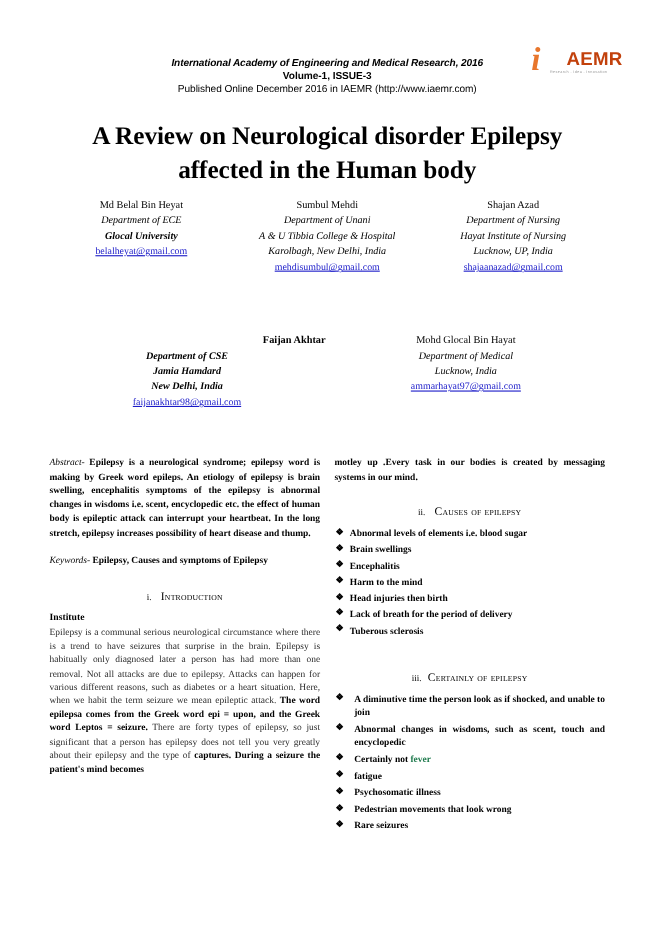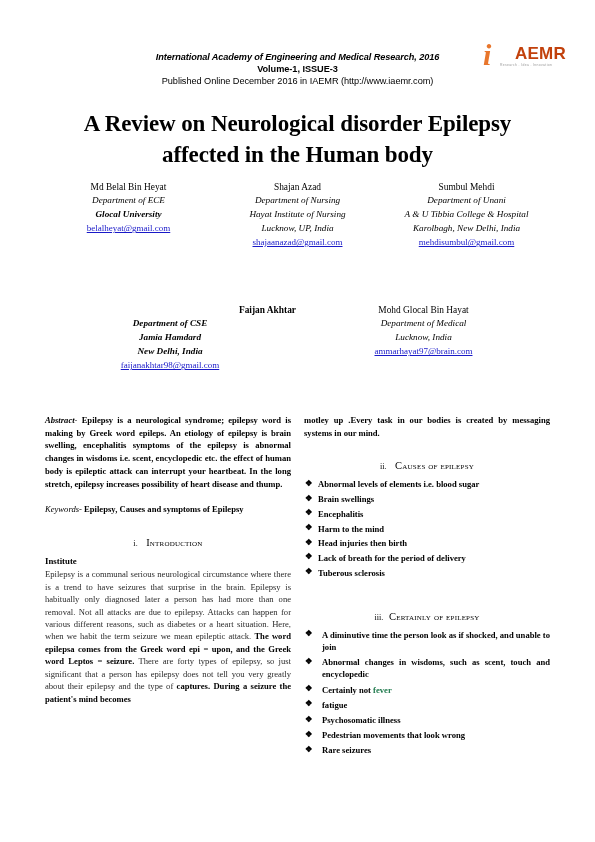--- a/index.html
+++ b/index.html
@@ -156,21 +156,21 @@
   .col-left  { left: 45px; }
   .col-right { left: 304px; }
 
   .abstract {
     font-weight: bold;
     text-align: justify;
     font-size: 8.6px;
     line-height: 1.48;
   }
   .abstract .lbl {
-    font-weight: bold;
+    font-weight: normal;
     font-style: italic;
   }
   .keywords {
     margin-top: 13px;
     font-size: 8.6px;
   }
   .keywords .lbl { font-style: italic; }
   .keywords .kw  { font-weight: bold; }
 
   .sec-head {
@@ -253,48 +253,48 @@
   <div class="title">A Review on Neurological disorder Epilepsy affected in the Human body</div>
 
   <div class="authors-row row1">
     <div class="author bolded">
       <div class="name">Md Belal Bin Heyat</div>
       <div class="dept">Department of ECE</div>
       <div class="org">Glocal University</div>
       <div class="email">belalheyat@gmail.com</div>
     </div>
     <div class="author">
+      <div class="name">Sumbul Mehdi</div>
+      <div class="dept">Department of Unani</div>
+      <div class="org">A &amp; U Tibbia College &amp; Hospital</div>
+      <div class="loc">Karolbagh, New Delhi, India</div>
+      <div class="email">mehdisumbul@gmail.com</div>
+    </div>
+    <div class="author">
       <div class="name">Shajan Azad</div>
       <div class="dept">Department of Nursing</div>
       <div class="org">Hayat Institute of Nursing</div>
       <div class="loc">Lucknow, UP, India</div>
       <div class="email">shajaanazad@gmail.com</div>
-    </div>
-    <div class="author">
-      <div class="name">Sumbul Mehdi</div>
-      <div class="dept">Department of Unani</div>
-      <div class="org">A &amp; U Tibbia College &amp; Hospital</div>
-      <div class="loc">Karolbagh, New Delhi, India</div>
-      <div class="email">mehdisumbul@gmail.com</div>
     </div>
   </div>
 
   <div class="authors-row row2">
     <div class="author bolded2 a-left">
       <div class="name">Faijan Akhtar</div>
       <div class="dept">Department of CSE</div>
       <div class="org">Jamia Hamdard</div>
       <div class="loc">New Delhi, India</div>
       <div class="email">faijanakhtar98@gmail.com</div>
     </div>
     <div class="author a-right">
       <div class="name">Mohd Glocal Bin Hayat</div>
       <div class="dept">Department of Medical</div>
       <div class="org">Lucknow, India</div>
-      <div class="email">ammarhayat97@brain.com</div>
+      <div class="email">ammarhayat97@gmail.com</div>
     </div>
   </div>
 
   <div class="col col-left">
 
     <div class="abstract">
       <span class="lbl">Abstract-</span><span> Epilepsy is a neurological syndrome; epilepsy word is making by Greek word epileps. An etiology of epilepsy is brain swelling, encephalitis symptoms of the epilepsy is abnormal changes in wisdoms i.e. scent, encyclopedic etc. the effect of human body is epileptic attack can interrupt your heartbeat. In the long stretch, epilepsy increases possibility of heart disease and thump.</span>
     </div>
 
     <div class="keywords">

